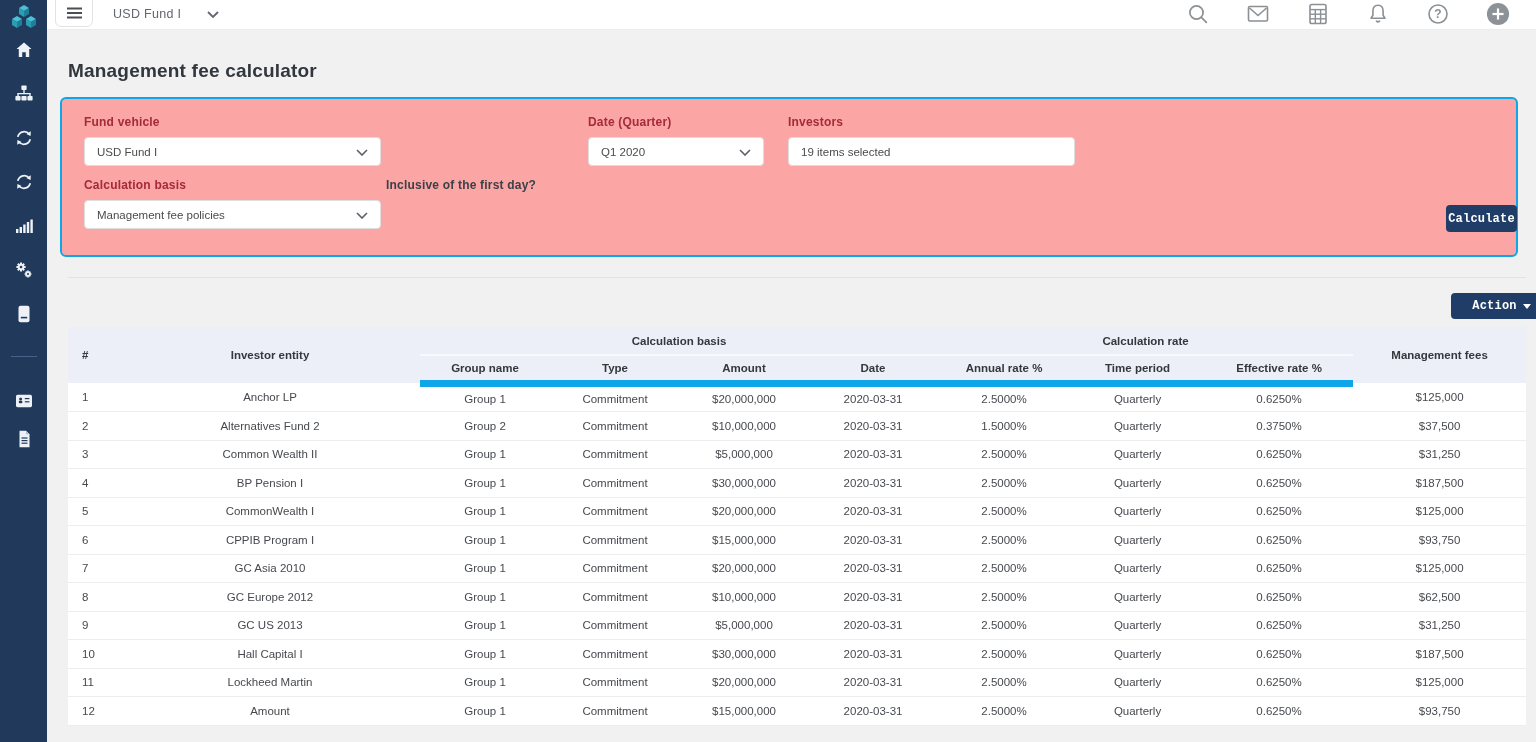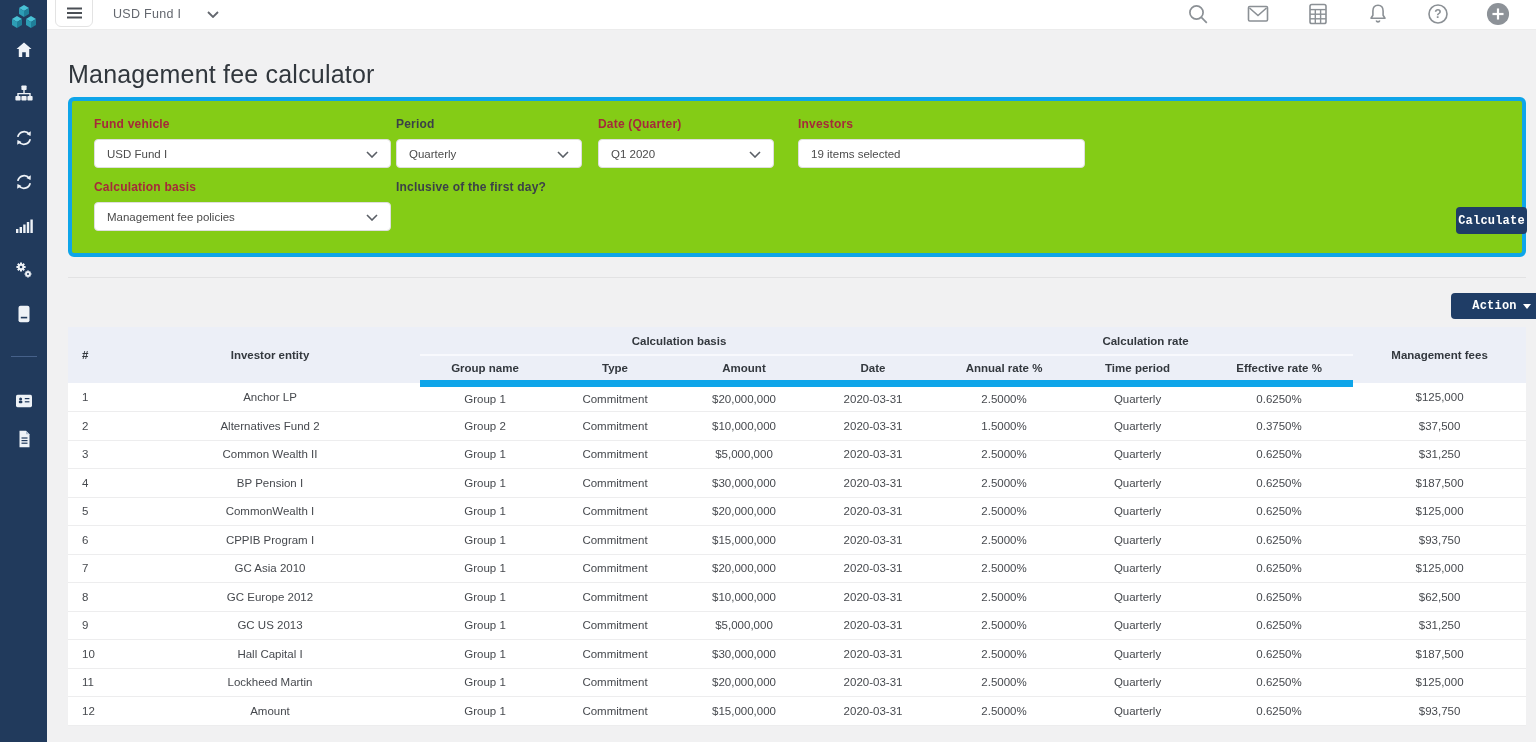--- a/index.html
+++ b/index.html
@@ -17,23 +17,23 @@
   .side-item.last { margin-top:-6px; }
 
   
   .topbar { position:absolute; left:47px; top:0; width:1489px; height:30px; background:#ffffff; border-bottom:1px solid #ececec; z-index:10; }
   .hamburger-btn { position:absolute; left:8px; top:-8px; width:38px; height:35px; background:#fff; border:1px solid #e3e3e3; border-radius:6px; display:flex; align-items:flex-end; justify-content:center; padding-bottom:7px; cursor:pointer; }
   .fund-selector { position:absolute; left:66px; top:0; height:28px; display:flex; align-items:center; gap:26px; color:#63676e; font-size:12.5px; letter-spacing:.3px; cursor:pointer; }
   .topbar-icons { position:absolute; right:26px; top:0; height:28px; display:flex; align-items:center; gap:36px; }
   .tb-icon { width:24px; height:24px; display:flex; align-items:center; justify-content:center; cursor:pointer; }
 
   
-  .page-title { position:absolute; left:68px; top:60px; font-size:25px; font-weight:normal; color:#31373d; letter-spacing:.2px; }
-
-  .filter-card { position:absolute; left:68px; top:97px; width:1458px; height:160px; background:#84cc16; border:4px solid #0ea5e9; border-radius:6px; }
+  .page-title { position:absolute; left:68px; top:60px; font-size:19px; font-weight:bold; color:#31373d; letter-spacing:.2px; }
+
+  .filter-card { position:absolute; left:60px; top:97px; width:1458px; height:160px; background:#fca5a5; border:2px solid #0ea5e9; border-radius:6px; }
   .field { position:absolute; }
   .flabel { font-size:12px; font-weight:bold; color:#3b4148; margin-bottom:8px; letter-spacing:.2px; }
   .flabel.red { color:#a52a3a; }
   .fctl { height:29px; background:#fff; border:1px solid #dedede; border-radius:4px; display:flex; align-items:center; padding:0 12px; font-size:11.5px; color:#4b4b4b; position:relative; cursor:pointer; }
   .fctl .chev { position:absolute; right:12px; top:11px; }
   .btn-navy { background:#1f3d66; color:#fff; font-size:12px; font-weight:bold; border:none; border-radius:4px; display:flex; align-items:center; justify-content:center; cursor:pointer; letter-spacing:.2px; font-family:Liberation Mono, monospace; }
   .calc-btn { position:absolute; left:1384px; top:106px; width:71px; height:27px; }
 
   .section-divider { position:absolute; left:68px; top:277px; width:1458px; border-top:1px solid #e2e2e3; }
 
@@ -216,29 +216,20 @@
     </div>
   </header>
 
   <h1 class="page-title">Management fee calculator</h1>
 
   <section class="filter-card">
     <div class="field" style="left:22px; top:16px; width:297px;">
       <div class="flabel red">Fund vehicle</div>
       <div class="fctl">
         <span>USD Fund I</span>
-        <svg class="chev" width="12" height="7" viewBox="0 0 12 7">
-            <polyline points="1,1 6,6 11,1" stroke="#5a5f66" stroke-width="1.6" fill="none"></polyline>
-          </svg>
-      </div>
-    </div>
-    <div class="field" style="left:324px; top:16px; width:186px;">
-      <div class="flabel">Period</div>
-      <div class="fctl">
-        <span>Quarterly</span>
         <svg class="chev" width="12" height="7" viewBox="0 0 12 7">
             <polyline points="1,1 6,6 11,1" stroke="#5a5f66" stroke-width="1.6" fill="none"></polyline>
           </svg>
       </div>
     </div>
     <div class="field" style="left:526px; top:16px; width:176px;">
       <div class="flabel red">Date (Quarter)</div>
       <div class="fctl">
         <span>Q1 2020</span>
         <svg class="chev" width="12" height="7" viewBox="0 0 12 7">

